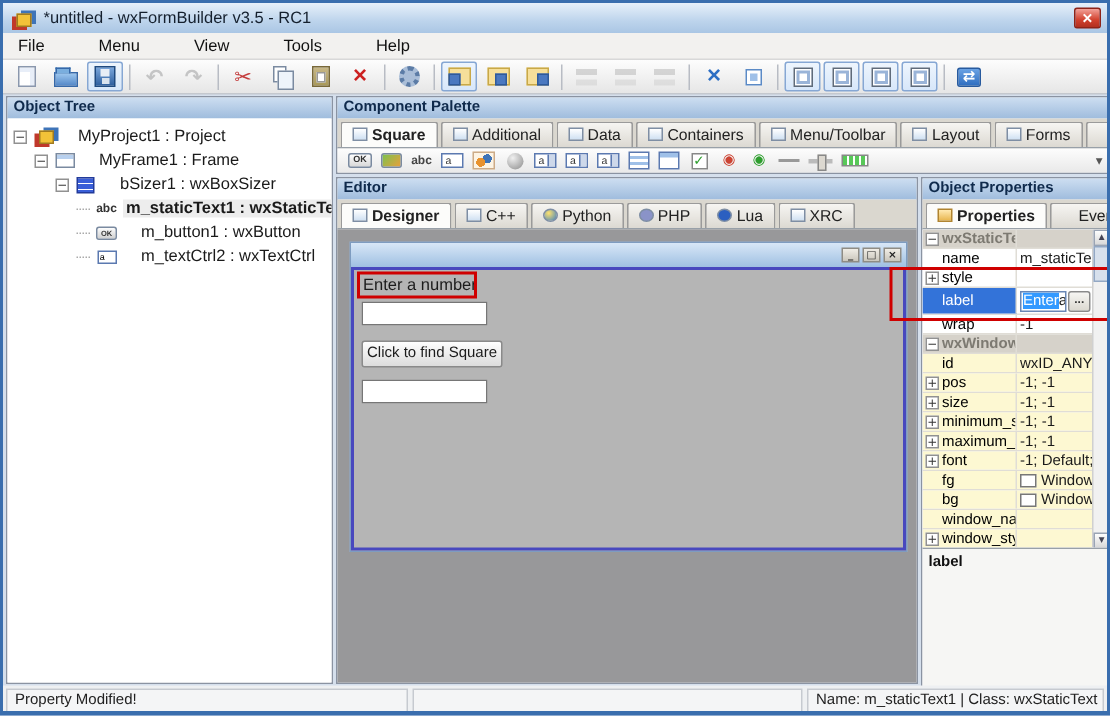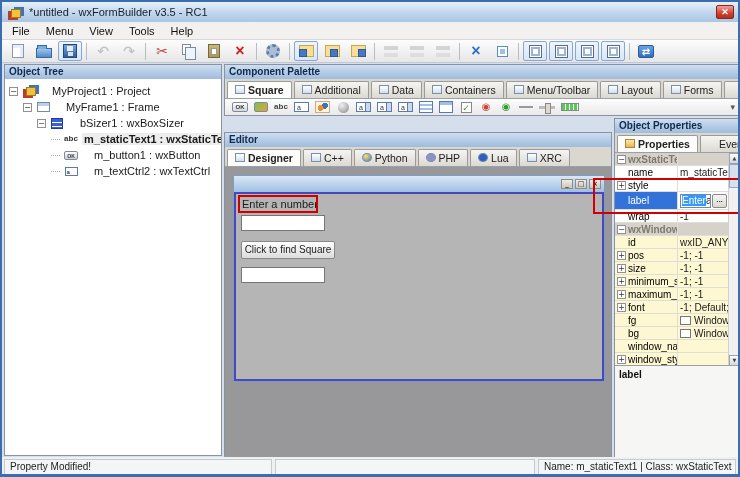--- a/index.html
+++ b/index.html
@@ -7,21 +7,21 @@
   body { font-family:"Liberation Sans","DejaVu Sans",sans-serif; font-size:11px; }
   .win { position:relative; width:740px; height:477px; background:#d5dfec; border:2px solid #3a6eae; border-bottom-width:3px; overflow:hidden; }
 
   
   .titlebar { position:absolute; left:0; top:0; right:0; height:20px; background:linear-gradient(#e7f0fa,#bdd4ec 60%,#aac6e4); display:flex; align-items:center; padding:0 4px; }
   .app-icon { width:10px; height:9px; background:#f2c238; border:1px solid #a07a20; box-shadow:-3px 2px 0 #c0392b, 3px -2px 0 #3e74b8; margin:2px 8px 0 5px; }
   .title-text { color:#15202e; font-size:11px; }
   .close-btn { position:absolute; right:4px; top:3px; width:18px; height:14px; background:linear-gradient(#f2a198,#d2412e 60%,#b23020); border:1px solid #8e2318; border-radius:2px; color:#fff; font:bold 9px/12px "Liberation Sans",sans-serif; text-align:center; }
 
   
-  .menubar { position:absolute; left:0; top:20px; right:0; height:18px; background:#f2f1ef; border-bottom:1px solid #d8d8d8; display:flex; align-items:center; padding-left:2px; }
+  .menubar { position:absolute; left:0; top:20px; right:0; height:18px; background:#f2f1ef; border-bottom:1px solid #d8d8d8; display:flex; align-items:center; padding-left:2px;gap:20px; }
   .menu-item { padding:2px 8px; color:#111; }
 
   
   .toolbar { position:absolute; left:0; top:38px; right:0; height:23px; background:linear-gradient(#fdfdfd,#e6e6e6); border-bottom:1px solid #c4c8ce; display:flex; align-items:center; padding-left:3px; }
   .tbtn { width:24px; height:20px; display:flex; align-items:center; justify-content:center; border:1px solid transparent; border-radius:2px; margin:0 1px; }
   .tbtn.pr { border-color:#86a7d4; background:linear-gradient(#eef5fd,#d7e7fa); }
   .tbtn.dis { opacity:.5; filter:grayscale(.9); }
   .tsep { width:1px; height:17px; background:#b8bcc4; margin:0 3px; }
   .gi-new { width:12px; height:14px; background:#fff; border:1px solid #8a97ad; box-shadow:inset -3px 3px 0 #e8eef8; }
   .gi-open { width:16px; height:10px; background:linear-gradient(#9cc6ee,#5488c8); border:1px solid #3668a8; position:relative; margin-top:4px; }
@@ -46,21 +46,21 @@
   .gi-str { width:11px; height:11px; border:1px solid #5b8ac6; background:#fff; position:relative; }
   .gi-str::after { content:""; position:absolute; left:2px; top:2px; right:2px; bottom:2px; background:#9fc0e8; }
   .gi-bord { width:13px; height:13px; border:1px solid #5f6b7a; background:#fff; box-shadow:inset 0 0 0 1px #fff, inset 0 0 0 3px #9ab4d8; }
   .gi-swap { min-width:16px; height:13px; background:linear-gradient(#6aa2e4,#2f6ec0); border:1px solid #275a9e; border-radius:2px; color:#fff; font:bold 10px/12px "DejaVu Sans",sans-serif; text-align:center; padding:0 1px; }
 
   
   .panel { position:absolute; border:1px solid #8a93a2; background:#fff; display:flex; flex-direction:column; }
   .panel-header { height:14px; background:linear-gradient(#cddef1,#9fbcdd); color:#0f2a4c; font-weight:bold; font-size:10px; padding:1px 4px; flex:none; }
   #tree-panel  { left:2px;  top:62px;  width:218px; height:392px; }
   #palette-panel { left:222px; top:62px; width:516px; height:52px; }
-  #editor-panel { left:222px; top:116px; width:388px; height:338px;margin-top:14px; }
+  #editor-panel { left:222px; top:116px; width:388px; height:338px; }
   #props-panel { left:612px; top:116px; width:126px; height:402px; }
 
   
   .tabbar { display:flex; background:#dad7cf; padding:2px 2px 0 2px; border-bottom:1px solid #98a0a8; gap:2px; flex:none; height:20px; }
   .tab { display:flex; align-items:center; gap:3px; padding:1px 7px 2px; background:linear-gradient(#f6f5f2,#dcd9d2); border:1px solid #9a9a9a; border-bottom:none; border-radius:2px 2px 0 0; color:#222; font-size:10.5px; white-space:nowrap; }
   .tab.sel { background:#fcfcfa; font-weight:bold; position:relative; top:0; }
   .ti { width:10px; height:9px; border:1px solid #7e8ea4; background:linear-gradient(#fff,#cfe0f2); flex:none; }
   .ti-python { border-radius:50%; background:radial-gradient(circle at 35% 30%,#ffe26e,#3d7fc2); }
   .ti-lua { border-radius:50%; background:#2b5fc0; }
   .ti-php { border-radius:50%; background:#8a93c8; }

